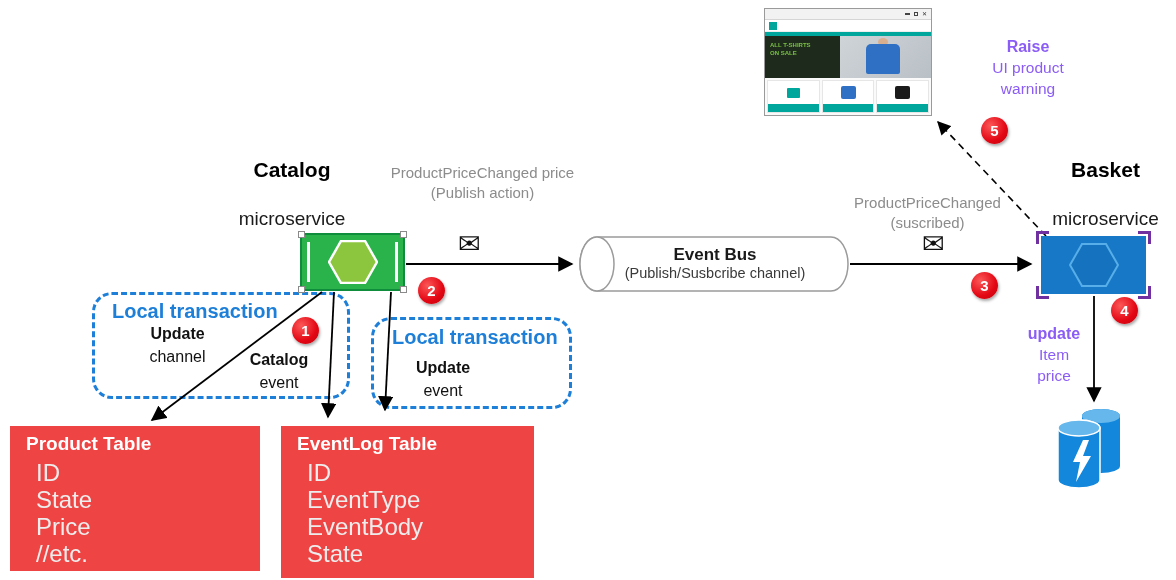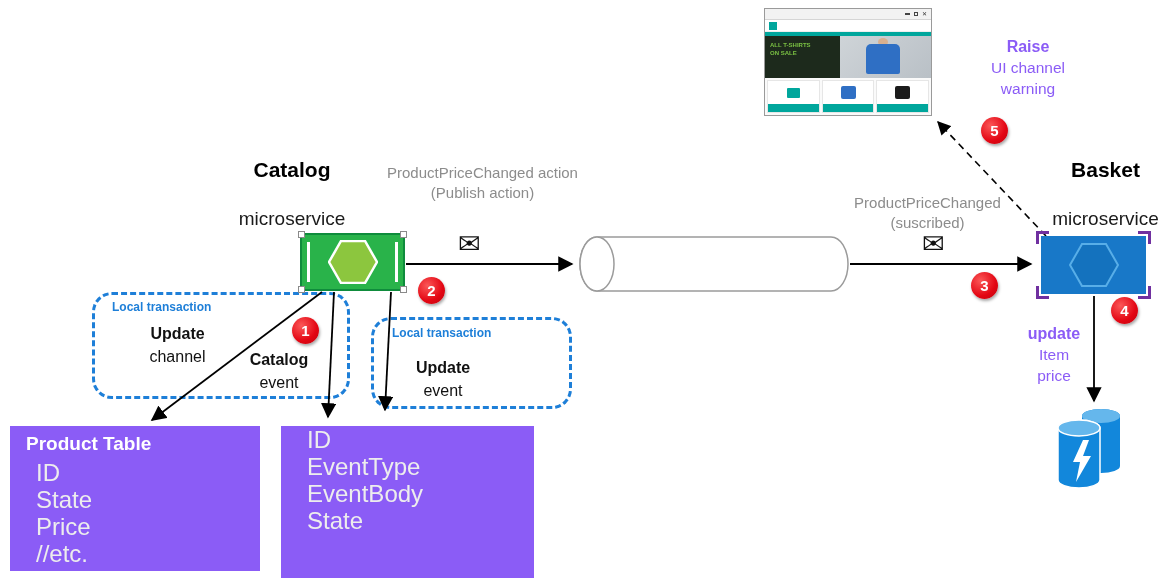--- a/index.html
+++ b/index.html
@@ -2,21 +2,21 @@
 <html><head>
 <meta charset="utf-8">
 <style>
   * { margin:0; padding:0; box-sizing:border-box; }
   body { font-family:"Liberation Sans", sans-serif; background:#fff; }
   #stage { position:relative; width:1176px; height:580px; background:#fff; overflow:hidden; }
   .abs { position:absolute; }
 
   
   .txn { border:3px dashed #1E7FD8; border-radius:20px; background:transparent; }
-  .txn-title { color:#1E7FD8; font-weight:bold; font-size:12px; }
+  .txn-title { color:#1E7FD8; font-weight:bold; font-size:20px; }
   .txn-body { font-size:16px; color:#111; text-align:center; line-height:23px; }
 
   
   .svc-label { text-align:center; }
   .svc-title { font-weight:bold; font-size:21px; color:#000; }
   .svc-sub   { font-size:19px; color:#1a1a1a;margin-top:26px; }
   .catalog-box { background:#29B34A; border:2px solid #0F8C3C; }
   .basket-box  { background:#1878C8; }
   .hexwrap { width:100%; height:100%; display:flex; align-items:center; justify-content:center; }
   .handle { position:absolute; width:7px; height:7px; background:#fff; border:1px solid #8a8a8a; }
@@ -36,21 +36,21 @@
   
   .badge { width:27px; height:27px; border-radius:50%;
     background:radial-gradient(circle at 35% 32%, #fb5858 0%, #e30613 60%, #bb0510 100%);
     color:#fff; font-weight:bold; font-size:15px;
     display:flex; align-items:center; justify-content:center;
     box-shadow:1px 2px 3px rgba(0,0,0,.35); z-index:30; }
 
   .envelope { font-size:27px; color:#111; line-height:1; }
 
   
-  .black-table { background:#8b5cf6; color:#fff; }
+  .black-table { background:#ef4444; color:#fff; }
   .black-table .tbl-title { font-weight:bold; font-size:19px; padding:7px 0 4px 16px; color:#fff; }
   .black-table .tbl-row { font-size:24px; padding-left:26px; line-height:27px; color:#ededed; }
 
   
   .shot { width:168px; height:108px; border:1px solid #9a9a9a; background:#fff;
     display:flex; flex-direction:column; z-index:5; }
   .shot-chrome { height:11px; background:#f2f2f2; border-bottom:1px solid #d5d5d5;
     display:flex; align-items:center; justify-content:flex-end; gap:4px; padding-right:4px; }
   .shot-chrome .dot { width:5px; height:2px; background:#444; }
   .shot-chrome .sq { width:4px; height:4px; border:1px solid #444; }
@@ -101,41 +101,45 @@
 
     <line x1="406" y1="264" x2="572" y2="264" stroke="#000" stroke-width="1.8" marker-end="url(#arrow)"></line>
     <line x1="850" y1="264" x2="1031" y2="264" stroke="#000" stroke-width="1.8" marker-end="url(#arrow)"></line>
     <line x1="322" y1="292" x2="152" y2="420" stroke="#000" stroke-width="1.8" marker-end="url(#arrow)"></line>
     <line x1="334" y1="292" x2="328" y2="417" stroke="#000" stroke-width="1.8" marker-end="url(#arrow)"></line>
     <line x1="391" y1="292" x2="385" y2="410" stroke="#000" stroke-width="1.8" marker-end="url(#arrow)"></line>
     <line x1="1094" y1="296" x2="1094" y2="401" stroke="#000" stroke-width="1.8" marker-end="url(#arrow)"></line>
     <line x1="1046" y1="236" x2="938" y2="122" stroke="#000" stroke-width="1.6" stroke-dasharray="7 5" marker-end="url(#arrow)"></line>
   </svg>
 
+  <div class="abs bus-text overlay" style="left:597px; top:245px; width:236px;">
+    <div class="bus-title">Event Bus</div>
+    <div class="bus-sub">(Publish/Susbcribe channel)</div>
+  </div>
 
   <div class="abs svc-label overlay" style="left:197px; top:158px; width:190px;">
     <div class="svc-title">Catalog</div>
     <div class="svc-sub">microservice</div>
   </div>
   <div class="abs catalog-box overlay" style="left:300px; top:233px; width:105px; height:58px;">
     <span class="slot" style="left:5px;"></span>
     <span class="slot" style="right:5px;"></span>
     <div class="hexwrap">
       <svg width="50" height="44" viewBox="0 0 50 44">
         <polygon points="1,22 13,1 37,1 49,22 37,43 13,43" fill="#8CC63E" stroke="#fff" stroke-width="2.5"></polygon>
       </svg>
     </div>
     <span class="handle" style="left:-4px;  top:-4px;"></span>
     <span class="handle" style="right:-4px; top:-4px;"></span>
     <span class="handle" style="left:-4px;  bottom:-4px;"></span>
     <span class="handle" style="right:-4px; bottom:-4px;"></span>
   </div>
 
   <div class="abs note overlay" style="left:385px; top:163px; width:195px;">
-    <div>ProductPriceChanged action</div>
+    <div>ProductPriceChanged price</div>
     <div>(Publish action)</div>
   </div>
   <div class="abs note overlay" style="left:845px; top:193px; width:165px;">
     <div>ProductPriceChanged</div>
     <div>(suscribed)</div>
   </div>
 
   <div class="abs envelope overlay" style="left:458px; top:231px;">✉</div>
   <div class="abs envelope overlay" style="left:922px; top:231px;">✉</div>
 
@@ -150,21 +154,21 @@
       </svg>
     </div>
     <span class="br" style="left:-5px;  top:-5px;    border-width:3px 0 0 3px;"></span>
     <span class="br" style="right:-5px; top:-5px;    border-width:3px 3px 0 0;"></span>
     <span class="br" style="left:-5px;  bottom:-5px; border-width:0 0 3px 3px;"></span>
     <span class="br" style="right:-5px; bottom:-5px; border-width:0 3px 3px 0;"></span>
   </div>
 
   <div class="abs black-note overlay" style="left:958px; top:36px; width:140px;">
     <b>Raise</b><br>
-    <span>UI channel</span><br>
+    <span>UI product</span><br>
     <span>warning</span>
   </div>
 
   <div class="abs black-note overlay" style="left:1016px; top:323px; width:76px;">
     <b>update</b><br>
     <span>Item</span><br>
     <span>price</span>
   </div>
 
   <div class="abs txn-title overlay" style="left:112px; top:300px;">Local transaction</div>
@@ -185,20 +189,21 @@
 
   <div class="abs black-table overlay" style="left:10px; top:426px; width:250px; height:145px;">
     <div class="tbl-title">Product Table</div>
     <div class="tbl-row">ID</div>
     <div class="tbl-row">State</div>
     <div class="tbl-row">Price</div>
     <div class="tbl-row">//etc.</div>
   </div>
 
   <div class="abs black-table overlay" style="left:281px; top:426px; width:253px; height:152px;">
+    <div class="tbl-title">EventLog Table</div>
     <div class="tbl-row">ID</div>
     <div class="tbl-row">EventType</div>
     <div class="tbl-row">EventBody</div>
     <div class="tbl-row">State</div>
   </div>
 
   <div class="abs overlay" style="left:1056px; top:406px;">
     <svg width="66" height="84" viewBox="0 0 66 84">
       <g>
         <path d="M26,10 a19,7 0 0 1 38,0 v50 a19,7 0 0 1 -38,0 z" fill="#1287DB"></path>

